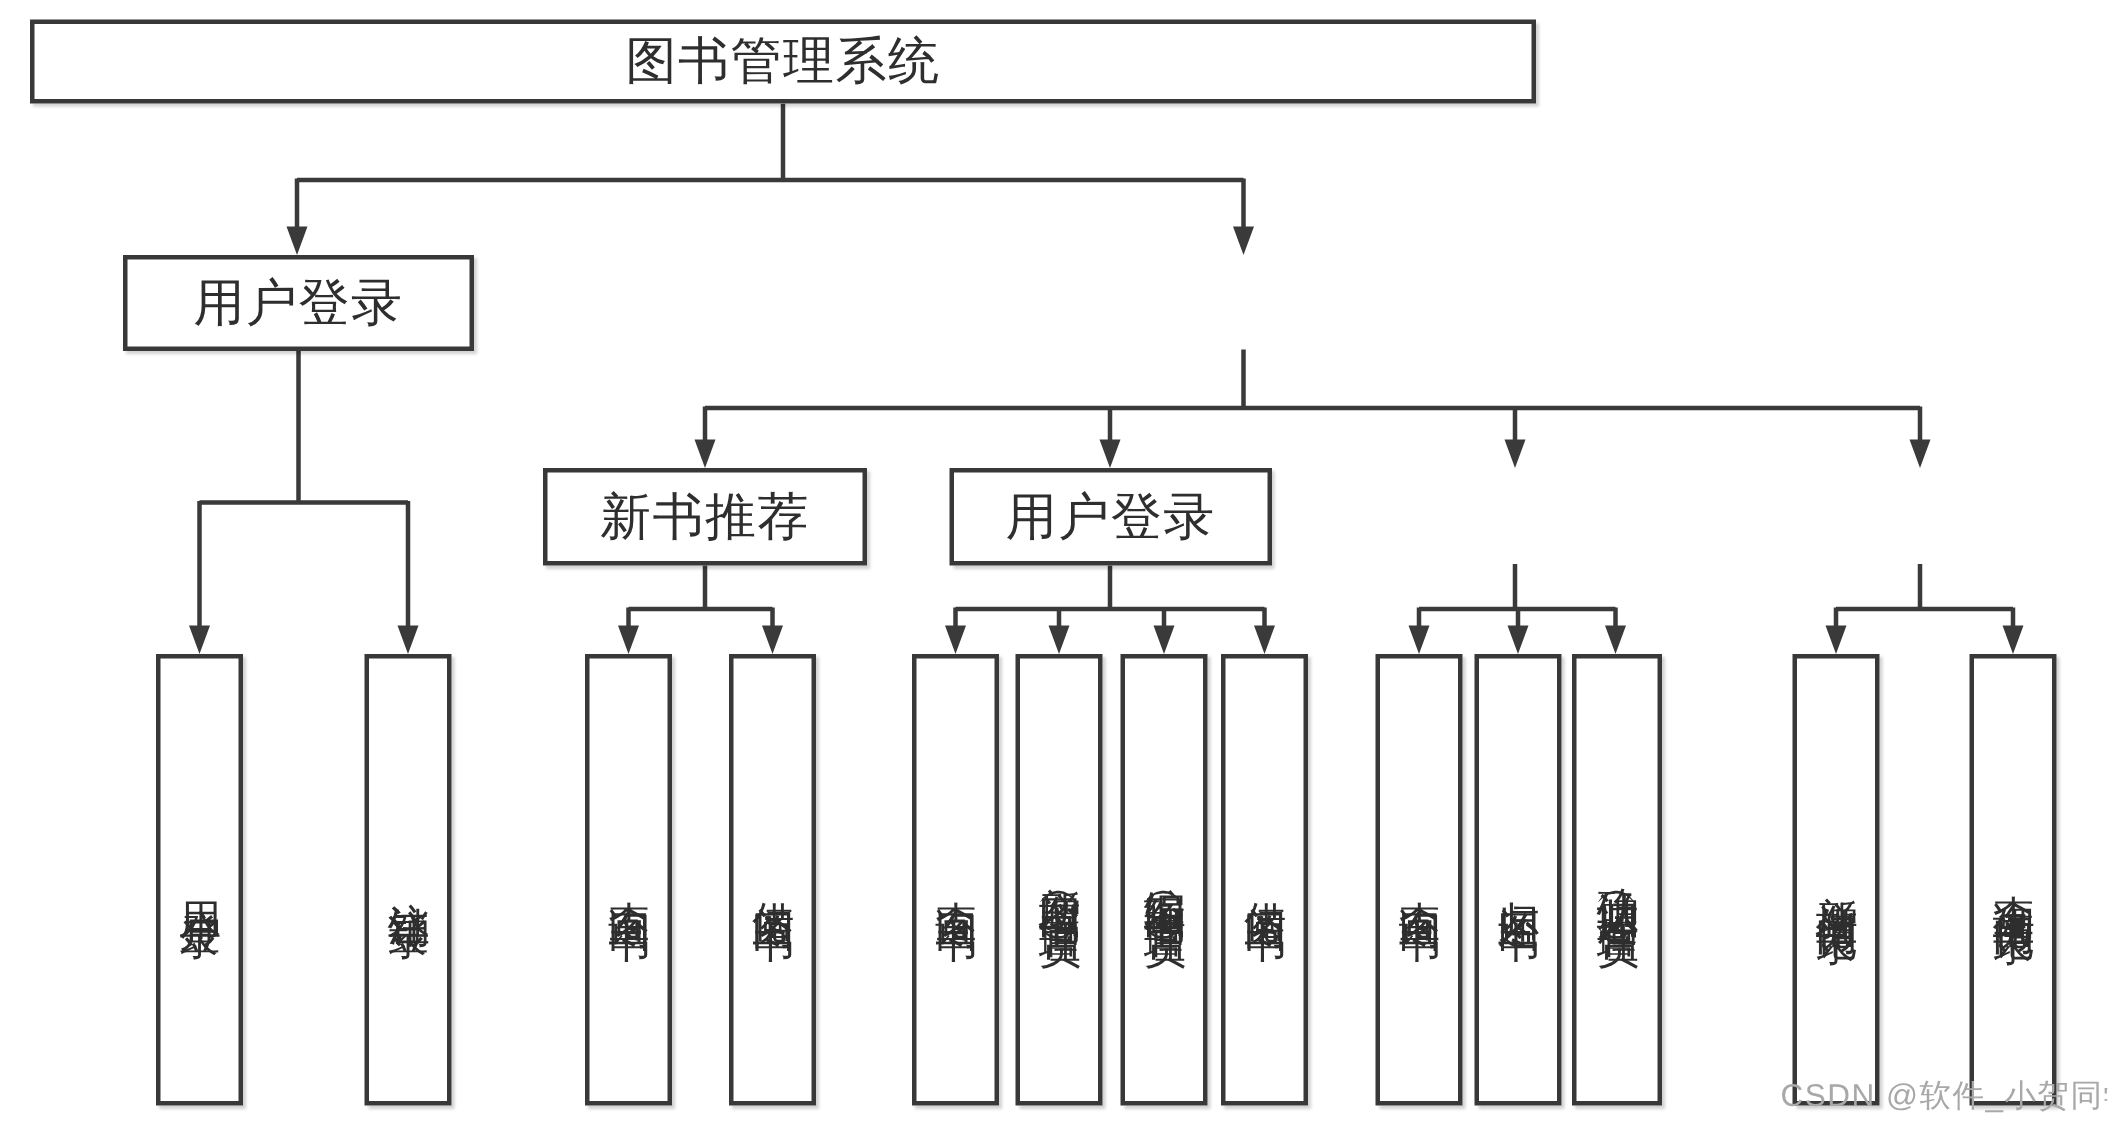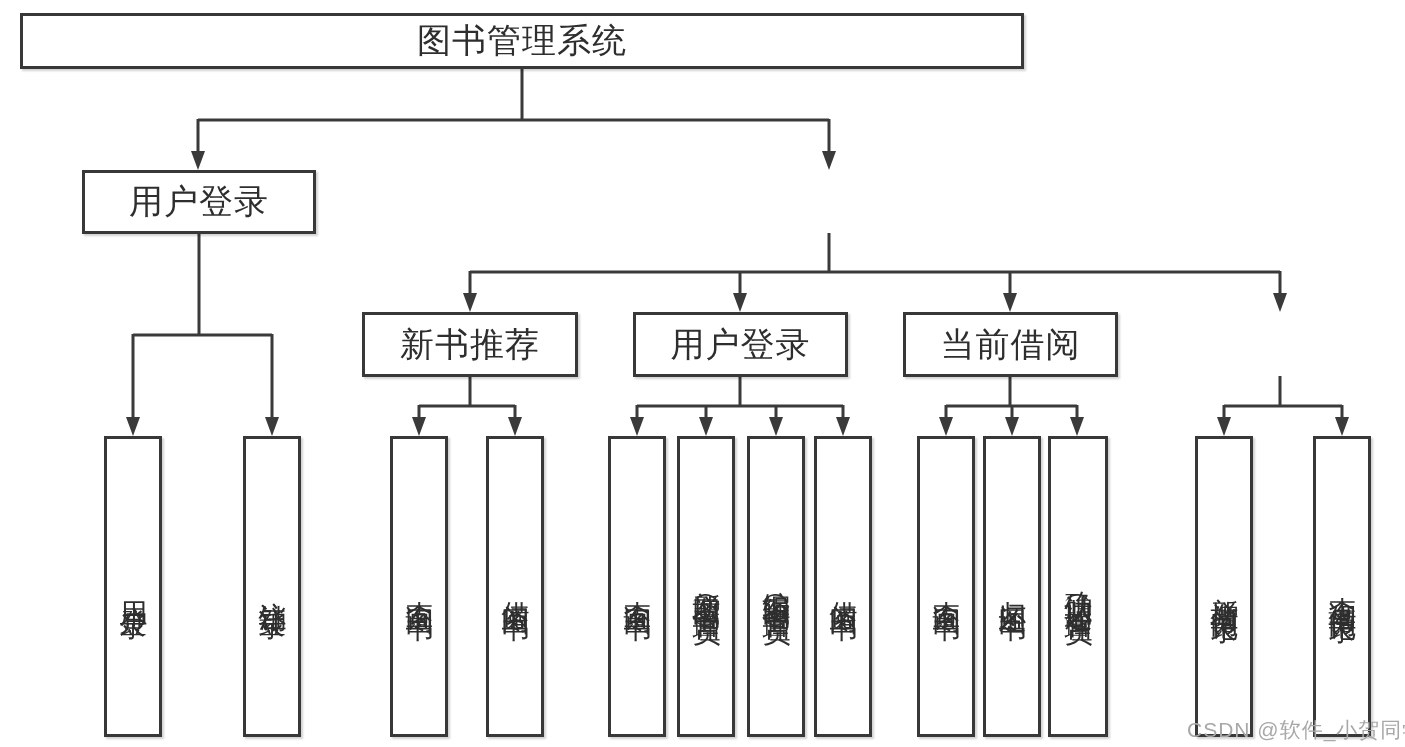--- a/index.html
+++ b/index.html
@@ -59,23 +59,20 @@
   <div class="node h" style="left:82px;top:170px;width:234px;height:64px">
     <span>用户登录</span>
   </div>
 
   <div class="node h n2" style="left:362px;width:216px">
     <span>新书推荐</span>
   </div>
   <div class="node h n2" style="left:633px;width:215px">
     <span>用户登录</span>
   </div>
-  <div class="node h n2" style="left:903px;width:215px">
-    <span>当前借阅</span>
-  </div>
 
   <div class="node v" style="left:104px">
     <span class="vt">用户登录</span>
   </div>
   <div class="node v" style="left:243px">
     <span class="vt">注销登录</span>
   </div>
 
   <div class="node v" style="left:390px">
     <span class="vt">查询图书</span>

